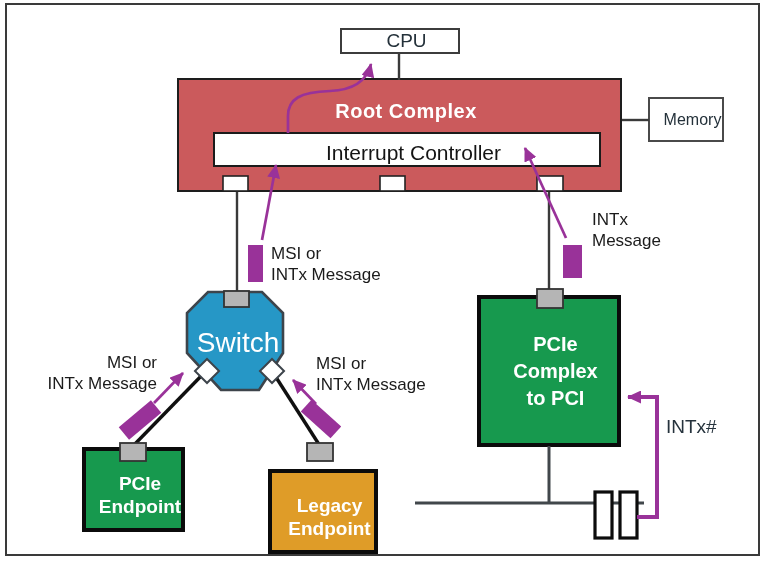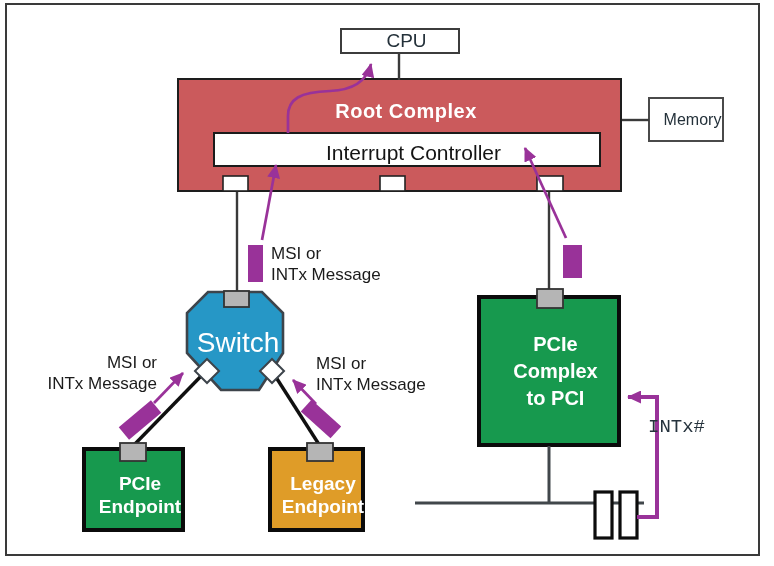--- a/index.html
+++ b/index.html
@@ -10,21 +10,21 @@
   .frame{position:absolute;left:5px;top:3px;width:751px;height:549px;border:2px solid #3a3a3a;z-index:0;}
   .box{position:absolute;box-sizing:border-box;display:flex;align-items:center;justify-content:center;z-index:1;padding-left:13px;}
   .cpu{left:340px;top:28px;width:120px;height:26px;background:#fff;border:2px solid #3c3c3c;font-size:19px;color:#24313a;}
   .rc{left:177px;top:78px;width:445px;height:114px;background:var(--root-complex-red);border:2px solid #1d1d1d;align-items:flex-start;}
   .rc-title{margin-top:20px;font-size:20px;color:#ffffff;letter-spacing:.5px;font-weight:bold;}
   .ic{left:213px;top:132px;width:388px;height:35px;background:#fff;border:2px solid #1b1b1b;font-size:21px;color:#141414;align-items:flex-end;}
   .memory{left:648px;top:97px;width:76px;height:45px;background:#fff;border:2px solid #4a4a4a;font-size:16px;color:#24313a;}
   .ep{width:103px;height:85px;border:4px solid #0b0b0b;flex-direction:column;color:#fff;font-weight:bold;
       font-size:19px;line-height:23px;padding-top:10px;}
   .pcie-ep{left:82px;top:447px;background:var(--endpoint-green);}
-  .legacy-ep{left:268px;top:447px;width:97px;background:var(--endpoint-orange);}
+  .legacy-ep{left:268px;top:469px;width:110px;background:var(--endpoint-orange);}
   .bridge{left:477px;top:295px;width:144px;height:152px;background:var(--endpoint-green);border:4px solid #0b0b0b;
       flex-direction:column;color:#fff;font-weight:bold;font-size:20px;line-height:27px;}
   svg.overlay{position:absolute;left:0;top:0;z-index:2;pointer-events:none;}
   .lbl{position:absolute;z-index:3;font-size:17px;color:#1b1b1b;line-height:21px;white-space:nowrap;}
   .lbl.right{text-align:right;}
   .lbl.big{font-size:19px;color:#26333d;line-height:22px;}
   .switch-lbl{position:absolute;z-index:3;left:188px;top:327px;width:100px;text-align:center;
       font-size:28px;color:#ffffff;}
   
   .wire{stroke:#3a3a3a;stroke-width:2.4;fill:none;}
@@ -123,25 +123,29 @@
     <path class="arrow thick" d="M637,517 H657 V397 H628" marker-end="url(#ah)"></path>
   </svg>
 
   <div class="switch-lbl">Switch</div>
 
   <div class="lbl" style="left:271px;top:243px;">
     <div>MSI or</div>
     <div>INTx Message</div>
   </div>
 
+  <div class="lbl" style="left:592px;top:209px;">
+    <div>INTx</div>
+    <div>Message</div>
+  </div>
 
   <div class="lbl right" style="left:9px;top:352px;width:148px;">
     <div>MSI or</div>
     <div>INTx Message</div>
   </div>
 
   <div class="lbl" style="left:316px;top:353px;">
     <div>MSI or</div>
     <div>INTx Message</div>
   </div>
 
-  <div class="lbl big" style="left:648px;top:416px;font-family:Liberation Mono, monospace;">INTx#</div>
+  <div class="lbl big" style="left:666px;top:416px;">INTx#</div>
 </div>
 
 </body></html>

